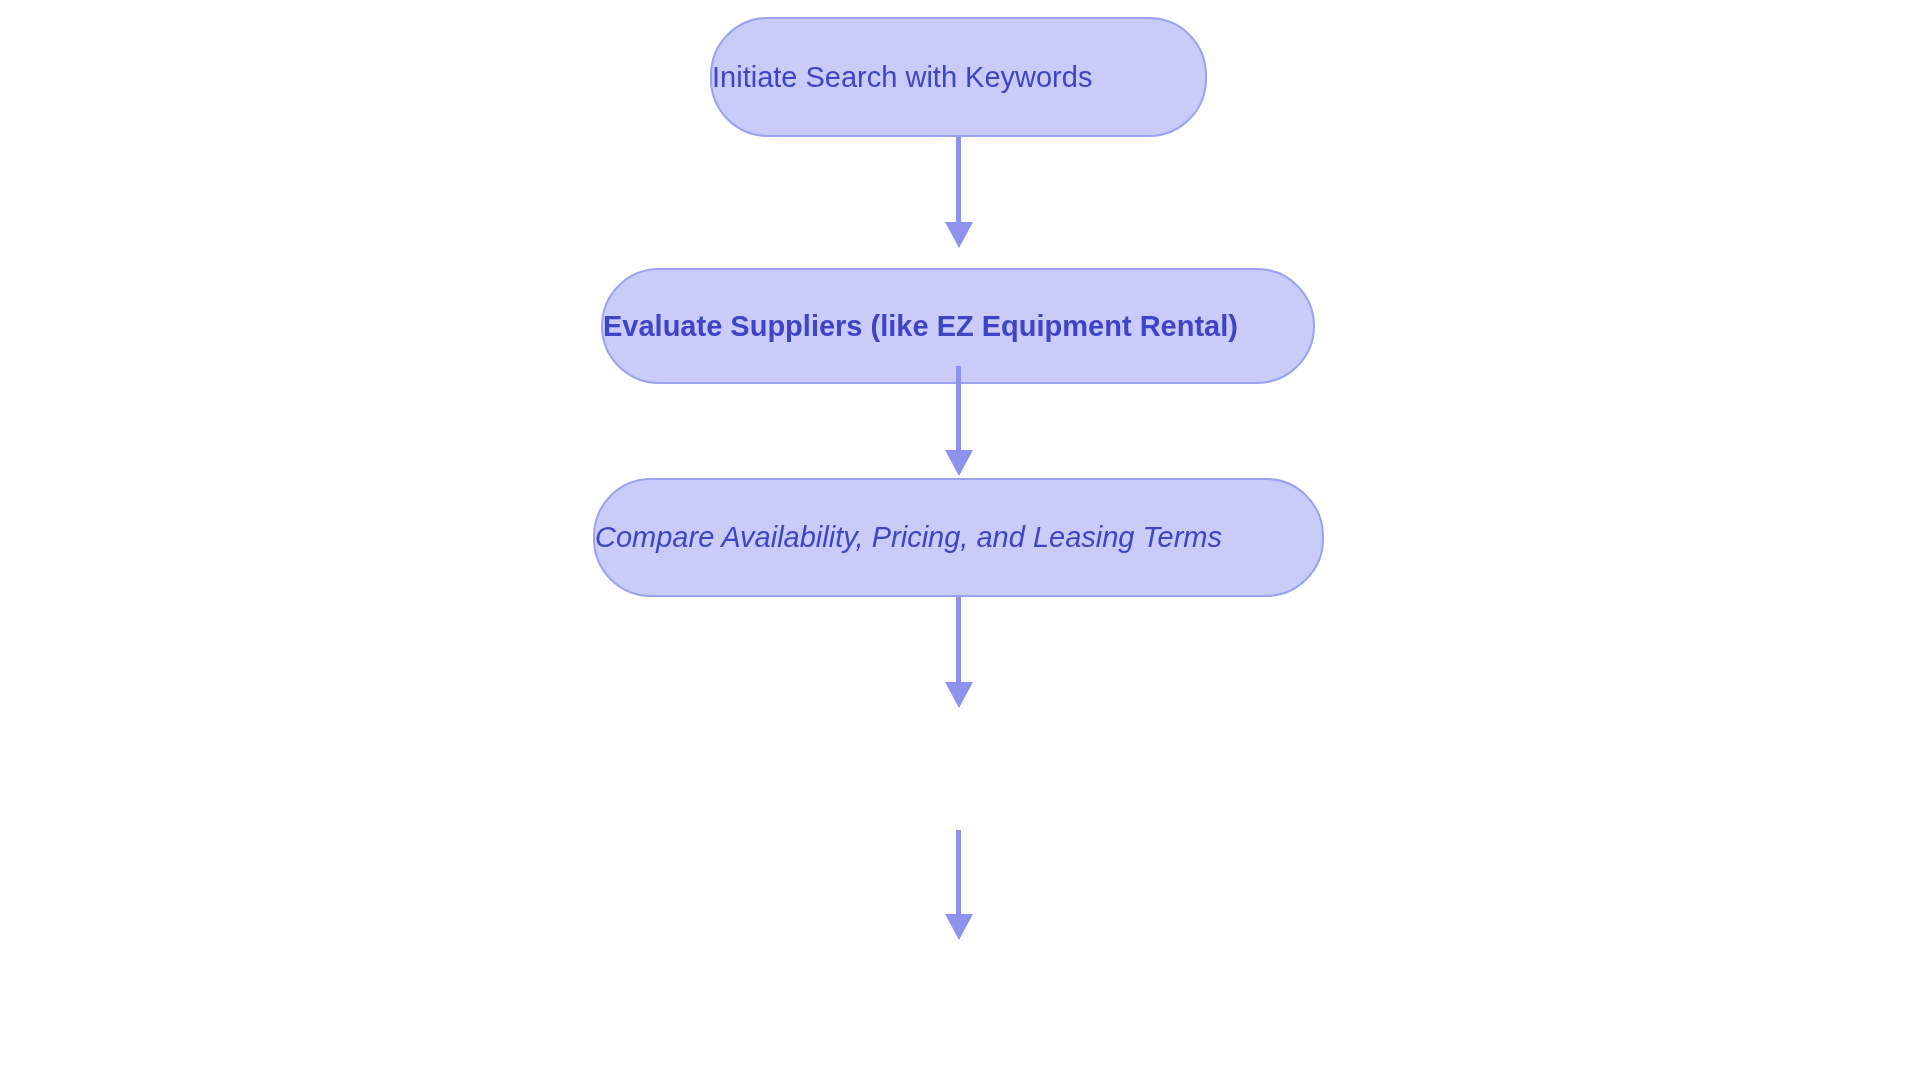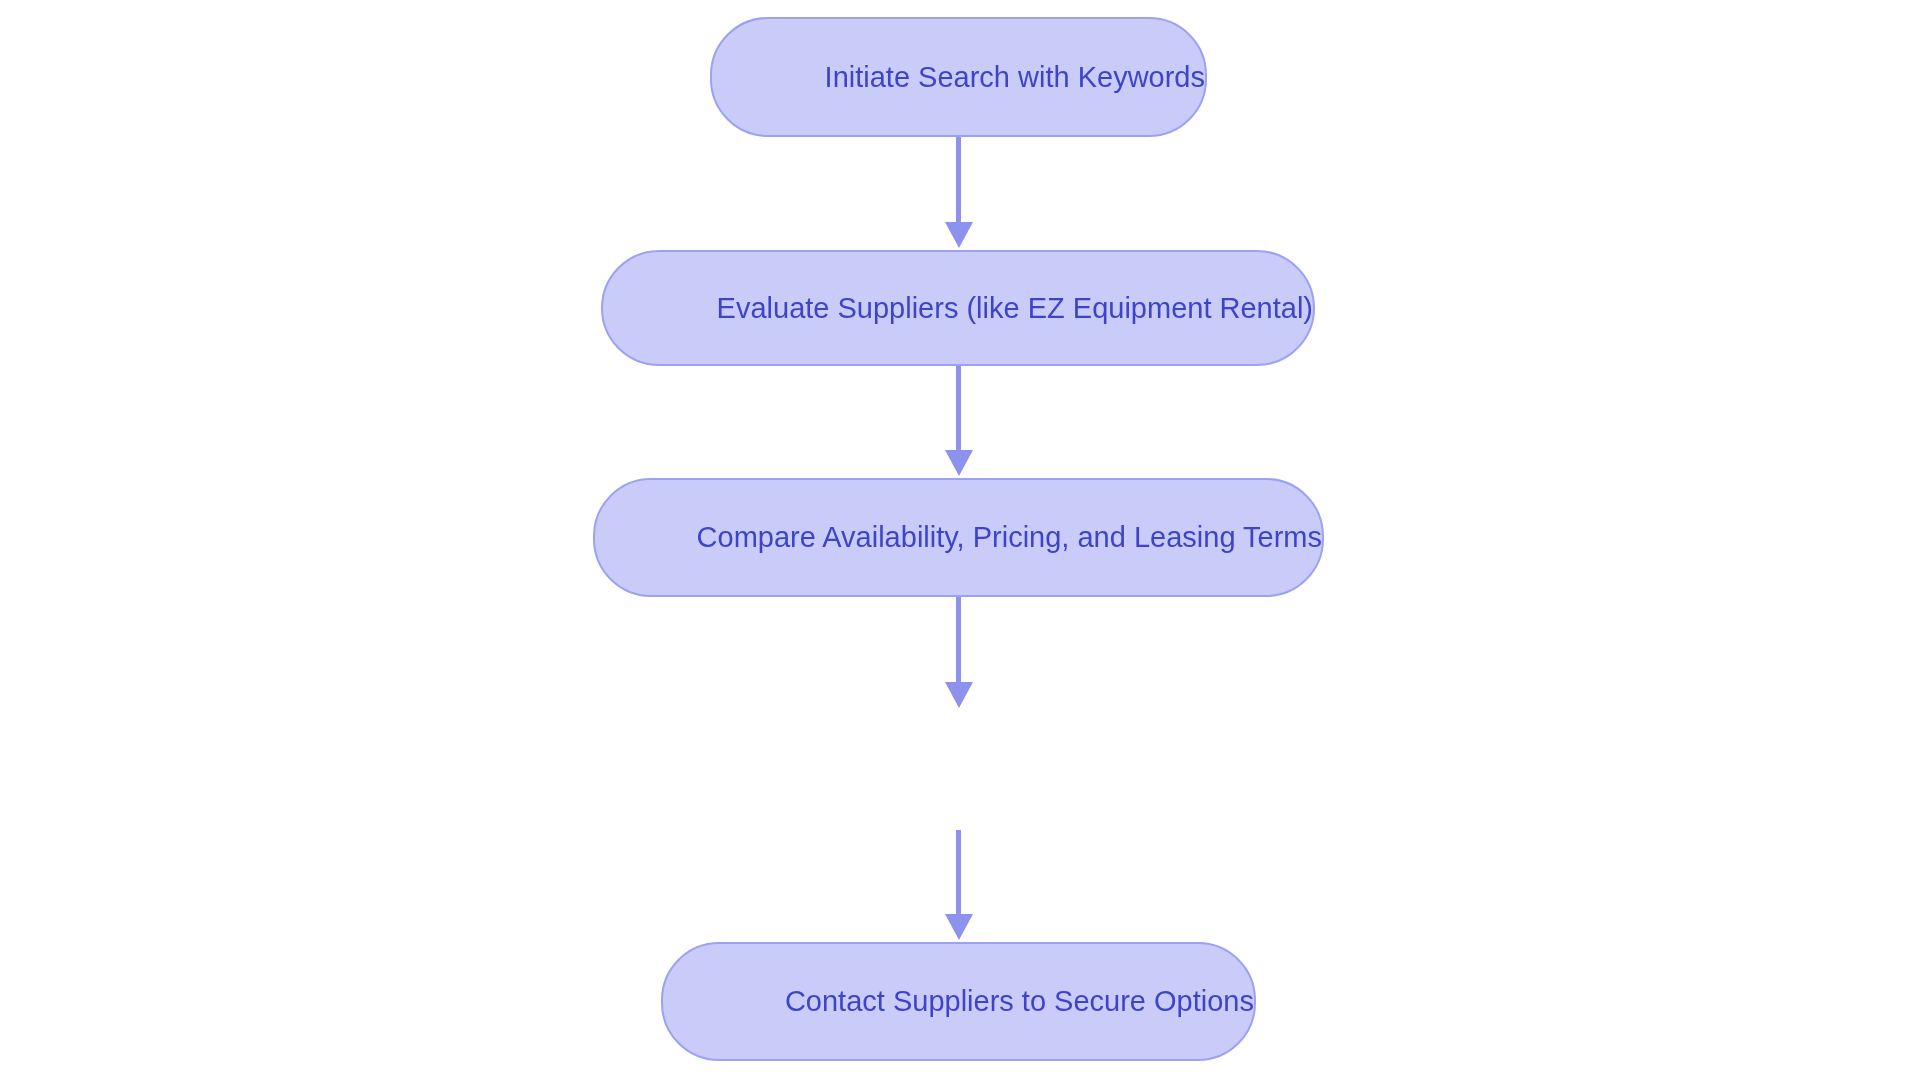--- a/index.html
+++ b/index.html
@@ -20,33 +20,33 @@
     position: relative;
     width: 1920px;
     height: 1083px;
     background: var(--background);
     overflow: hidden;
   }
   .node {
     position: absolute;
     display: flex;
     align-items: center;
-    justify-content: flex-end;
+    justify-content: flex-start;
     background: var(--node-fill);
     border: 2px solid var(--node-border);
     border-radius: 58px;
     color: var(--node-text);
     font-size: 29px;
     line-height: 1.2;
     text-align: center;
     white-space: nowrap;
   }
   .node-1 { left: 710px; top: 17px;  width: 497px; height: 120px; }
-  .node-2 { left: 601px; top: 250px; width: 714px; height: 116px; }
-  .node-3 { left: 593px; top: 478px; width: 731px; height: 119px; }
+  .node-2 { left: 601px; top: 268px; width: 714px; height: 116px; font-weight: bold; }
+  .node-3 { left: 593px; top: 478px; width: 731px; height: 119px; font-style: italic; }
   .node-4 { left: 737px; top: 710px; width: 443px; height: 120px; }
   .node-5 { left: 661px; top: 942px; width: 595px; height: 119px; }
 
   .arrow {
     position: absolute;
     left: 944px;
     width: 29px;
     display: flex;
     flex-direction: column;
     align-items: center;
@@ -99,17 +99,14 @@
     <span class="arrow-line"></span>
     <span class="arrow-head"></span>
   </div>
 
 
   <div class="arrow arrow-4">
     <span class="arrow-line"></span>
     <span class="arrow-head"></span>
   </div>
 
-  <div class="node node-5">
-    <span>Contact Suppliers to Secure Options</span>
-  </div>
 
 </div>
 
 </body></html>

